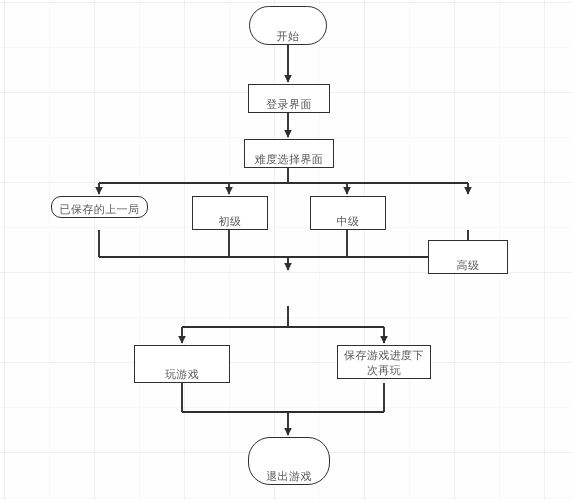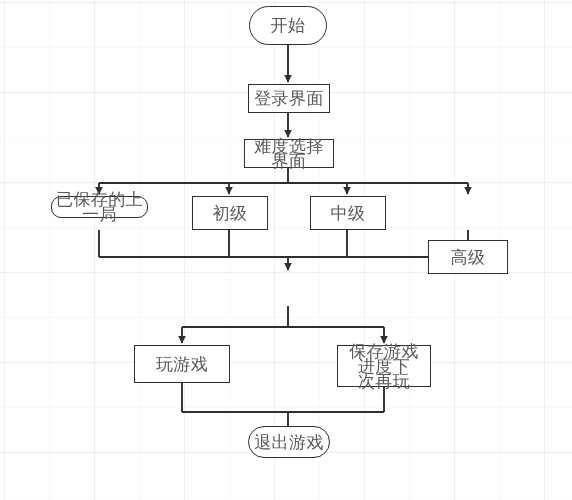--- a/index.html
+++ b/index.html
@@ -27,27 +27,27 @@
     left: 0;
     top: 0;
     width: 572px;
     height: 500px;
     pointer-events: none;
   }
   .node {
     position: absolute;
     box-sizing: border-box;
     display: flex;
-    align-items: center;
+    align-items: flex-end;
     justify-content: center;
     text-align: center;
     background: #ffffff;
     border: 1.6px solid #2f2f2f;
     color: #585858;
-    font-size: 17px;
+    font-size: 11px;
     line-height: 15px;
     letter-spacing: 0.4px;
     z-index: 2;
   }
   .node.terminal {
     border-radius: 22px;
   }
   .node .lbl {
     display: block;
     white-space: pre-line;
@@ -122,22 +122,22 @@
 
   <div class="node" style="left:428px; top:196px; width:80px; height:34px;margin-top:44px;">
     <span class="lbl">高级</span>
   </div>
 
 
   <div class="node" style="left:134px; top:345px; width:96px; height:38px;">
     <span class="lbl">玩游戏</span>
   </div>
 
-  <div class="node" style="left:337px; top:345px; width:94px; height:42px;">
+  <div class="node" style="left:337px; top:345px; width:94px; height:34px;">
     <span class="lbl">保存游戏进度下
 次再玩</span>
   </div>
 
-  <div class="node terminal" style="left:248px; top:426px; width:82px; height:32px;">
+  <div class="node terminal" style="left:248px; top:437px; width:82px; height:48px;">
     <span class="lbl">退出游戏</span>
   </div>
 
 </div>
 
 </body></html>

